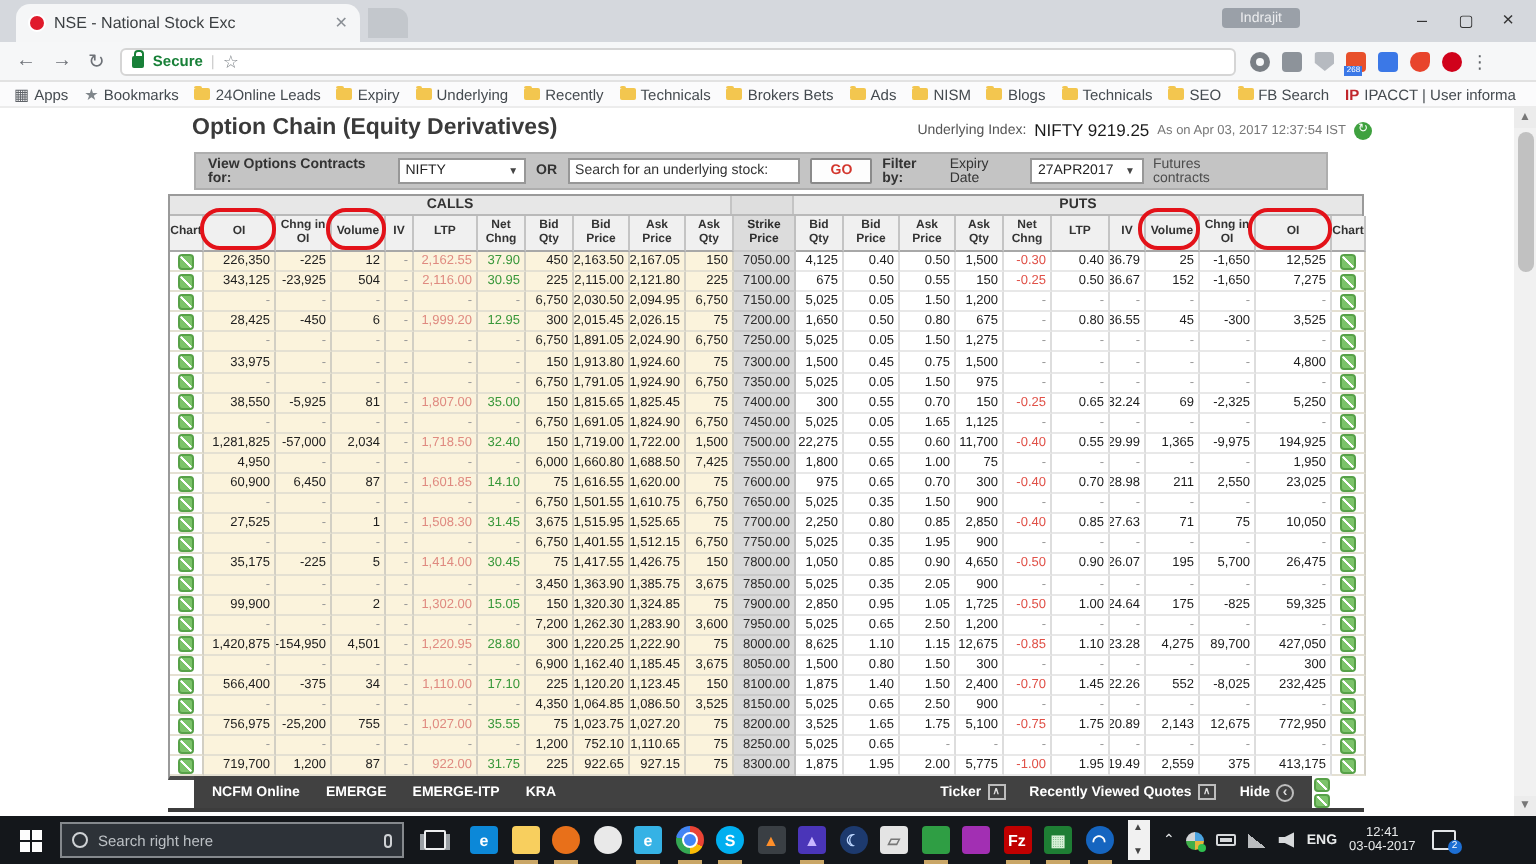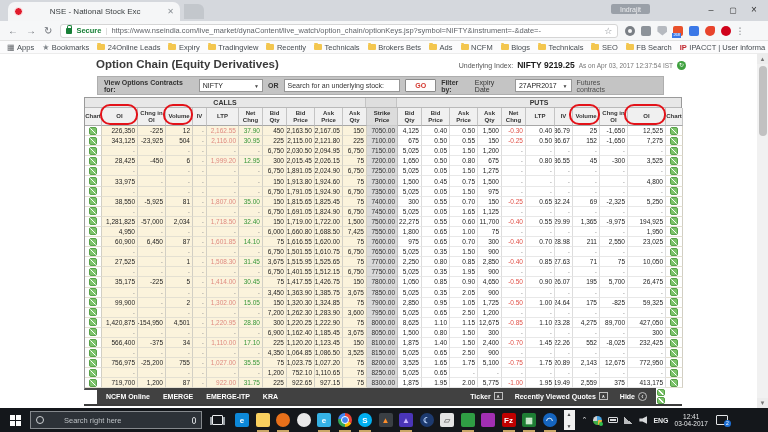--- a/index.html
+++ b/index.html
@@ -2,21 +2,21 @@
 <html><head>
 <meta charset="utf-8">
 <style>
   * { box-sizing: border-box; margin: 0; padding: 0; }
   html,body { width:768px; height:432px; overflow:hidden; font-family:"Liberation Sans",sans-serif; background:#fff; position:relative; }
 
   
   #titlebar { position:absolute; left:0; top:0; width:768px; height:21px; background:#d5d8dd; }
   .tab { position:absolute; left:8px; top:2px; width:172px; height:19px; background:#f5f6f7; border-radius:7px 7px 0 0; display:flex; align-items:center; gap:4px; padding:0 6px; font-size:8px; color:#3c4043; }
   .fav { width:9px; height:9px; border-radius:50%; background:#e01b2c; flex:0 0 auto; border:1px solid #fff; }
-  .tab-title { flex:1; white-space:nowrap; overflow:hidden;text-align:center; }
+  .tab-title { flex:1; white-space:nowrap; overflow:hidden; }
   .tab-close { color:#8a8f95; font-size:8px; }
   .newtab { position:absolute; left:184px; top:4px; width:20px; height:15px; background:#c3c7cc; border-radius:0 6px 0 0; }
   .profile-badge { position:absolute; right:118px; top:4px; background:#9aa0a8; color:#ecedef; font-size:7px; padding:1.5px 9px; border-radius:2px; }
   .winctl { position:absolute; top:0; height:21px; width:18px; color:#333; font-size:9px; text-align:center; line-height:20px; }
   #btn-min{ right:48px; } #btn-max{ right:26px; } #btn-close{ right:5px; }
   #btn-min::before{content:'–';} #btn-max::before{content:'▢'; font-size:8px;} #btn-close::before{content:'×'; font-size:10px;}
 
   #toolbar { position:absolute; left:0; top:21px; width:768px; height:20px; background:#f6f7f8; border-bottom:1px solid #e2e2e2; display:flex; align-items:center; }
   .navic { color:#6d7177; font-size:10px; margin-left:8px; }
   .omnibox { margin-left:8px; width:558px; height:14px; background:#fff; border:1px solid #d5d5d5; border-radius:3px; display:flex; align-items:center; gap:4px; padding:0 5px; font-size:7.5px; }
@@ -43,21 +43,21 @@
   .bm { display:flex; align-items:center; gap:2.5px; }
   .ic-apps::before { content:'▦'; color:#5f6368; font-size:8px; }
   .ic-star::before { content:'★'; color:#80868b; font-size:8px; }
   .ic-folder { width:8px; height:6px; background:#f3c64f; border-radius:1px; position:relative; }
   .ic-folder::before { content:''; position:absolute; left:0; top:-1.5px; width:3.5px; height:1.5px; background:#f3c64f; border-radius:1px 1px 0 0; }
   .ic-ip::before { content:'IP'; color:#c0262c; font-weight:bold; font-size:7.5px; }
 
   
   #page-title { position:absolute; left:96px; top:58px; font-size:11.5px; font-weight:bold; color:#3a3a3a; }
   #underlying { position:absolute; right:82px; top:60px; display:flex; align-items:center; gap:4px; font-size:7px; color:#555; }
-  #underlying .uval { font-size:8.5px; font-weight:bold; color:#1a1a1a; }
+  #underlying .uval { font-size:8.5px; font-weight:normal; color:#1a1a1a; }
   #underlying .ason { font-size:6.5px; color:#777; }
   .refresh { width:9px; height:9px; border-radius:50%; background:#3fa13f; color:#fff; font-size:6px; line-height:9px; text-align:center; }
   .refresh::before{ content:'↻'; }
 
   #filterbar { position:absolute; left:97px; top:76px; width:567px; height:19px; background:#c4c4c4; border:1px solid #aeaeae; display:flex; align-items:center; gap:5px; padding:0 6px; font-size:7px; color:#333; }
   .flabel { font-weight:bold; }
   .selbox { background:#fff; border:1px solid #979797; height:13px; display:flex; align-items:center; justify-content:space-between; padding:0 3px; gap:4px; color:#222; }
   .selbox .car { font-size:5px; color:#444; }
   #symbol-select { width:66px; }
   #expiry-select { width:58px; }
@@ -105,21 +105,21 @@
   
   #scrollbar { position:absolute; right:0; top:54px; width:11px; height:354px; background:#f1f1f1; z-index:7; }
   #scrollbar .arr { position:absolute; left:0; width:11px; height:10px; color:#777; font-size:6px; text-align:center; line-height:10px; background:#ececec; }
   #scrollbar .arr.up { top:0; } #scrollbar .arr.down { bottom:0; }
   #sb-thumb { position:absolute; left:1.5px; top:12px; width:8px; height:70px; background:#c1c1c1; border-radius:4px; }
 
   
   #taskbar { position:absolute; left:0; bottom:0; width:768px; height:24px; background:#14171b; display:flex; align-items:center; z-index:10; color:#e7e9ea; }
   .winlogo { margin-left:10px; width:11px; height:11px; display:grid; grid-template-columns:1fr 1fr; grid-template-rows:1fr 1fr; gap:1px; }
   .winlogo div { background:#fdfdfd; }
-  #tb-search { margin-left:9px; width:172px; height:18px; background:#2d3238; border:1px solid #85898d; display:flex; align-items:center; gap:20px; padding:0 5px; font-size:7.5px; color:#bcc0c4; }
+  #tb-search { margin-left:9px; width:172px; height:18px; background:#2d3238; border:1px solid #85898d; display:flex; align-items:center; gap:5px; padding:0 5px; font-size:7.5px; color:#bcc0c4; }
   .cort { width:8px; height:8px; border:1.5px solid #cfd2d5; border-radius:50%; flex:0 0 auto; }
   #tb-search .mic { margin-left:auto; width:4px; height:7px; border:1px solid #cfd2d5; border-radius:2px; }
   .taskview { margin-left:10px; width:11px; height:10px; border:1px solid #eceeef; border-radius:1px; box-shadow:-3px 1px 0 -1px #9aa0a5, 3px 1px 0 -1px #9aa0a5; }
   #apps-row { display:flex; align-items:center; gap:6.5px; margin-left:12px; }
   .app { width:14px; height:14px; border-radius:2px; display:flex; align-items:center; justify-content:center; font-size:8px; font-weight:bold; color:#fff; position:relative; flex:0 0 auto; }
   .app.round { border-radius:50%; }
   .app.run::after { content:''; position:absolute; bottom:-4.5px; left:1px; right:1px; height:2px; background:#c9a667; }
   .app.chrome { background:conic-gradient(#ea4335 0 33%, #fbbc05 33% 50%, #34a853 50% 78%, #4285f4 78% 100%); }
   .app.chrome::before { content:''; width:6px; height:6px; background:#4285f4; border:1.5px solid #fff; border-radius:50%; }
   .scrollctl { margin-left:7px; width:11px; height:20px; background:#f1f1f1; color:#444; display:flex; flex-direction:column; align-items:center; justify-content:space-between; font-size:5px; padding:1px 0; }
@@ -153,21 +153,20 @@
 </div>
 
 <div id="toolbar">
   <span class="navic">←</span>
   <span class="navic">→</span>
   <span class="navic">↻</span>
   <div class="omnibox">
     <span class="lock"></span>
     <span class="secure">Secure</span>
     <span class="sep">|</span>
-    <span class="url">https://www.nseindia.com/live_market/dynaContent/live_watch/option_chain/optionKeys.jsp?symbol=NIFTY&amp;instrument=-&amp;date=-</span>
     <span class="star">☆</span>
   </div>
   <div class="exts">
     <span class="ext ext-gear"></span>
     <span class="ext ext-img"></span>
     <span class="ext ext-shield"></span>
     <span class="ext ext-adblock">
         <span class="ext-badge">268</span>
       </span>
     <span class="ext ext-blue"></span>
@@ -189,41 +188,41 @@
     <span class="bm">
       <span class="ic-folder"></span>
       <span>24Online Leads</span>
     </span>
     <span class="bm">
       <span class="ic-folder"></span>
       <span>Expiry</span>
     </span>
     <span class="bm">
       <span class="ic-folder"></span>
-      <span>Tradingview</span>
+      <span>Underlying</span>
     </span>
     <span class="bm">
       <span class="ic-folder"></span>
       <span>Recently</span>
     </span>
     <span class="bm">
       <span class="ic-folder"></span>
       <span>Technicals</span>
     </span>
     <span class="bm">
       <span class="ic-folder"></span>
       <span>Brokers Bets</span>
     </span>
     <span class="bm">
       <span class="ic-folder"></span>
       <span>Ads</span>
     </span>
     <span class="bm">
       <span class="ic-folder"></span>
-      <span>NCFM</span>
+      <span>NISM</span>
     </span>
     <span class="bm">
       <span class="ic-folder"></span>
       <span>Blogs</span>
     </span>
     <span class="bm">
       <span class="ic-folder"></span>
       <span>Technicals</span>
     </span>
     <span class="bm">

